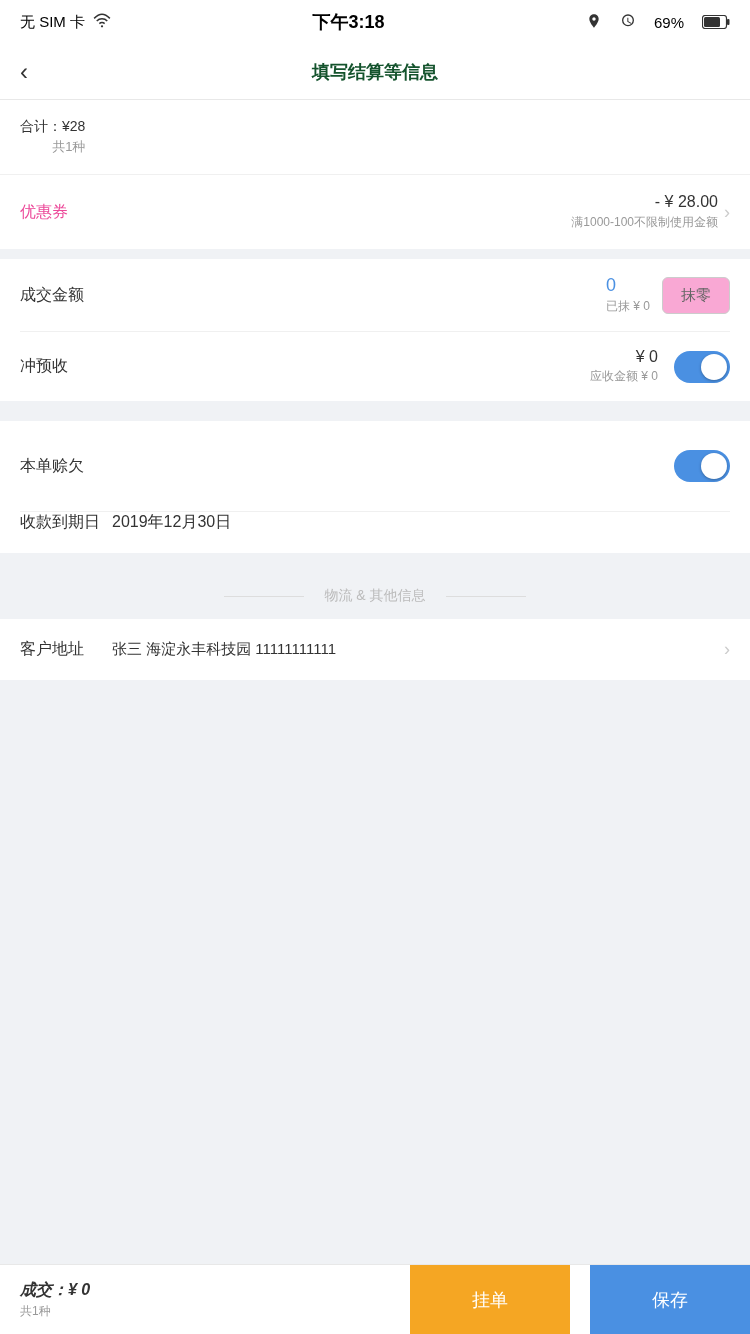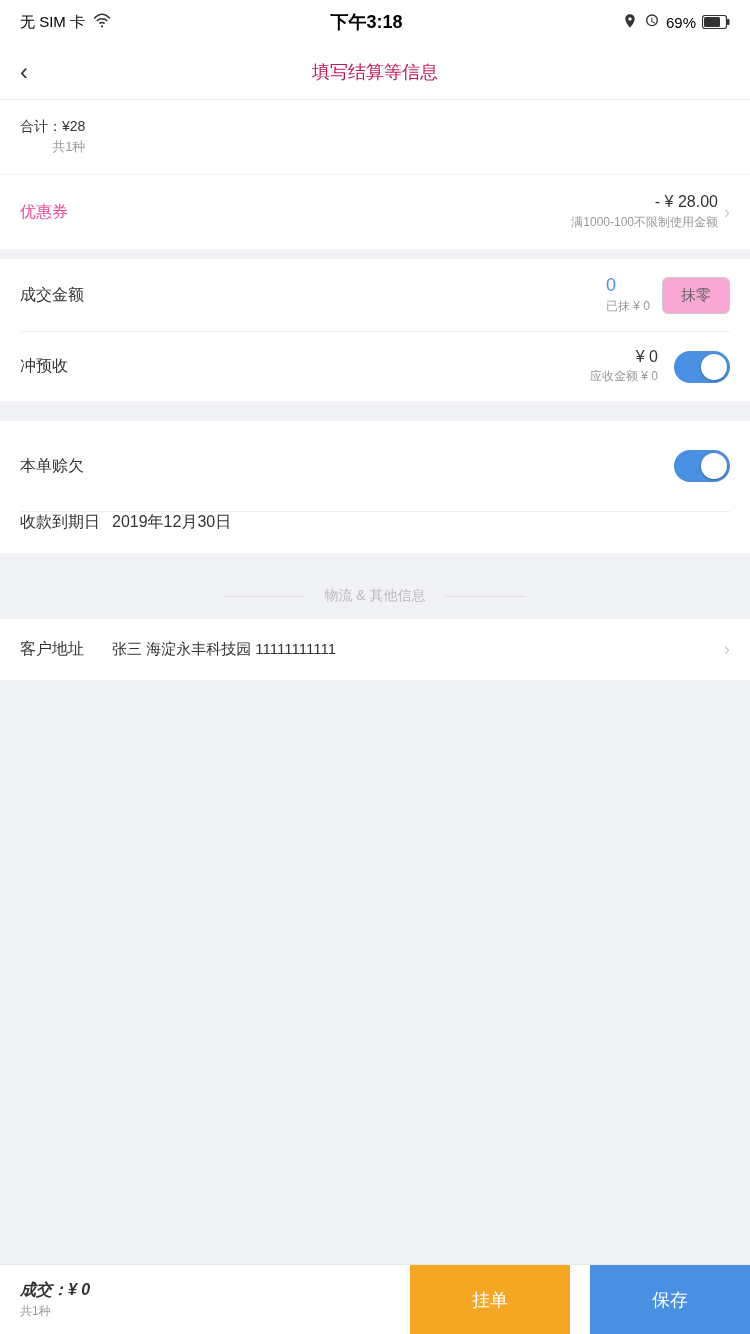--- a/index.html
+++ b/index.html
@@ -19,21 +19,21 @@
       height: 44px;
       display: flex;
       align-items: center;
       justify-content: space-between;
       padding: 0 20px;
       font-size: 15px;
       font-weight: 500;
     }
     .status-left { display: flex; align-items: center; gap: 8px; }
     .status-center { font-size: 18px; font-weight: 600; }
-    .status-right { display: flex; align-items: center; gap: 6px; font-size: 15px; }
+    .status-right { display: flex; align-items: center; gap: 18px; font-size: 15px; }
 
     
     .nav-bar {
       background: #fff;
       height: 56px;
       display: flex;
       align-items: center;
       padding: 0 20px;
       border-bottom: 1px solid #e8e8e8;
       position: relative;
@@ -43,22 +43,22 @@
       color: #333;
       cursor: pointer;
       padding: 8px;
       margin-left: -8px;
     }
     .nav-title {
       position: absolute;
       left: 50%;
       transform: translateX(-50%);
       font-size: 18px;
-      font-weight: 400;
-      color: #be185d;
+      font-weight: 700;
+      color: #14532d;
     }
 
     
     .content {
       background: #f0f2f5;
       padding-bottom: 80px;
     }
 
     
     .card {

